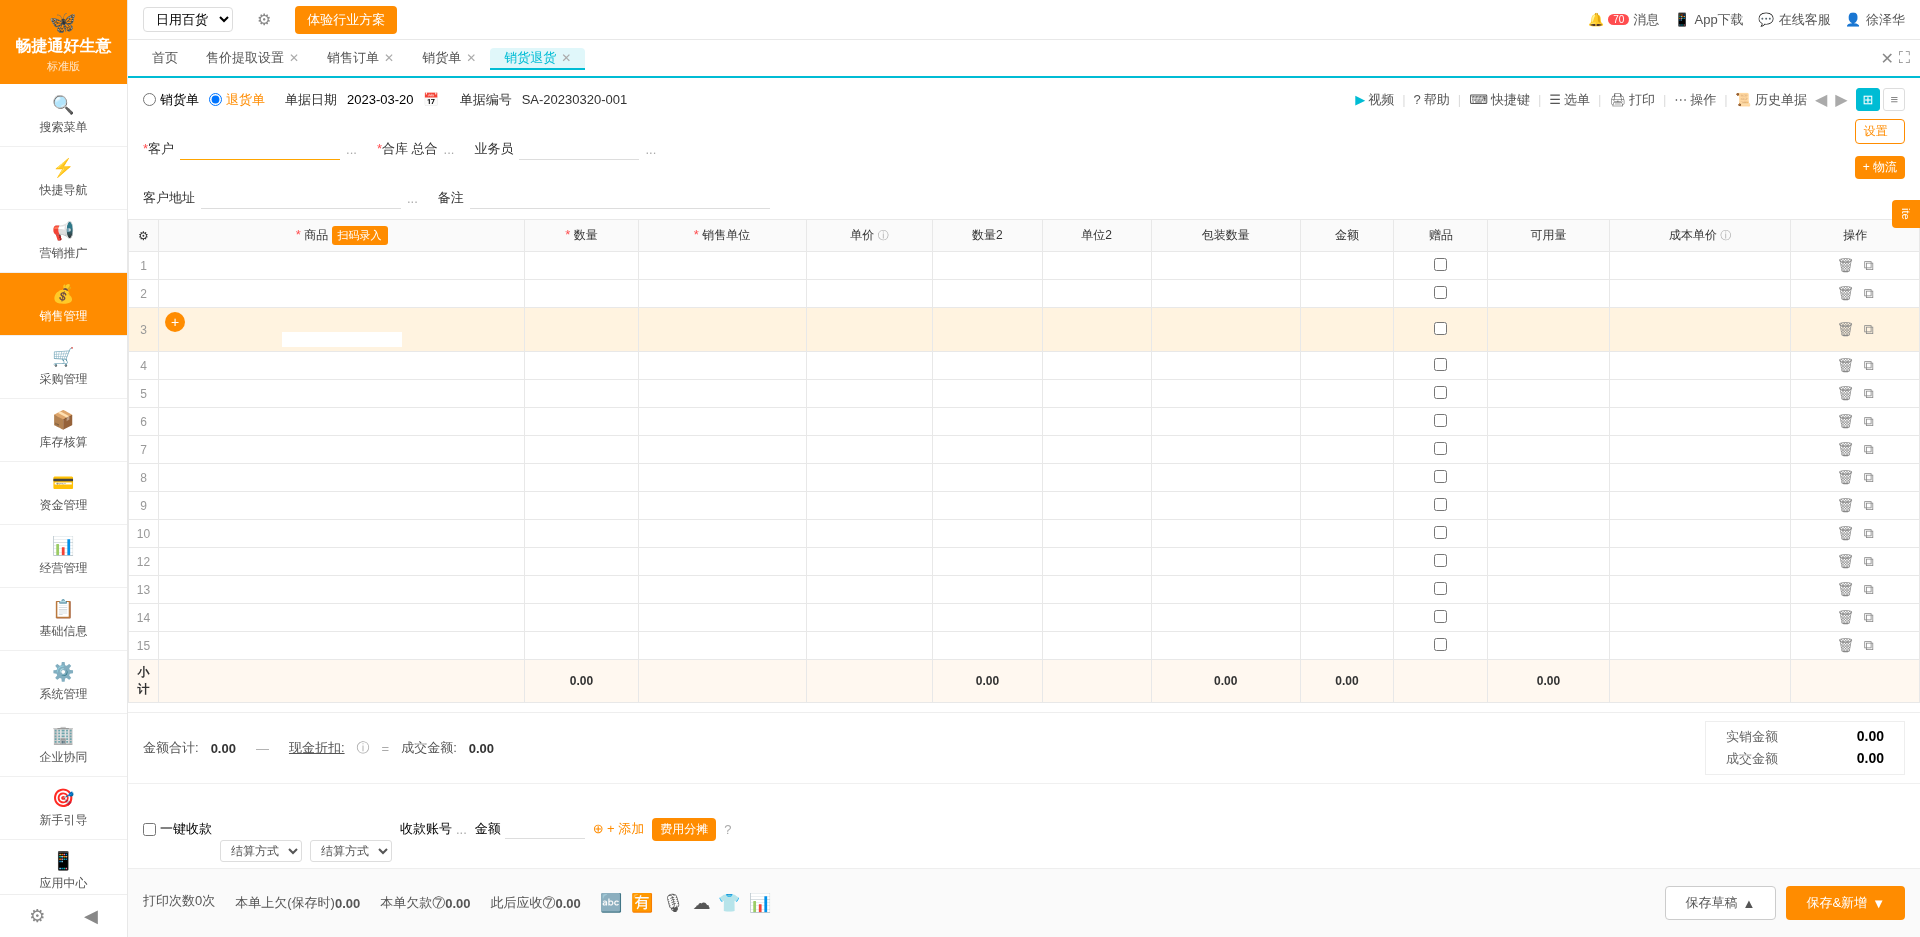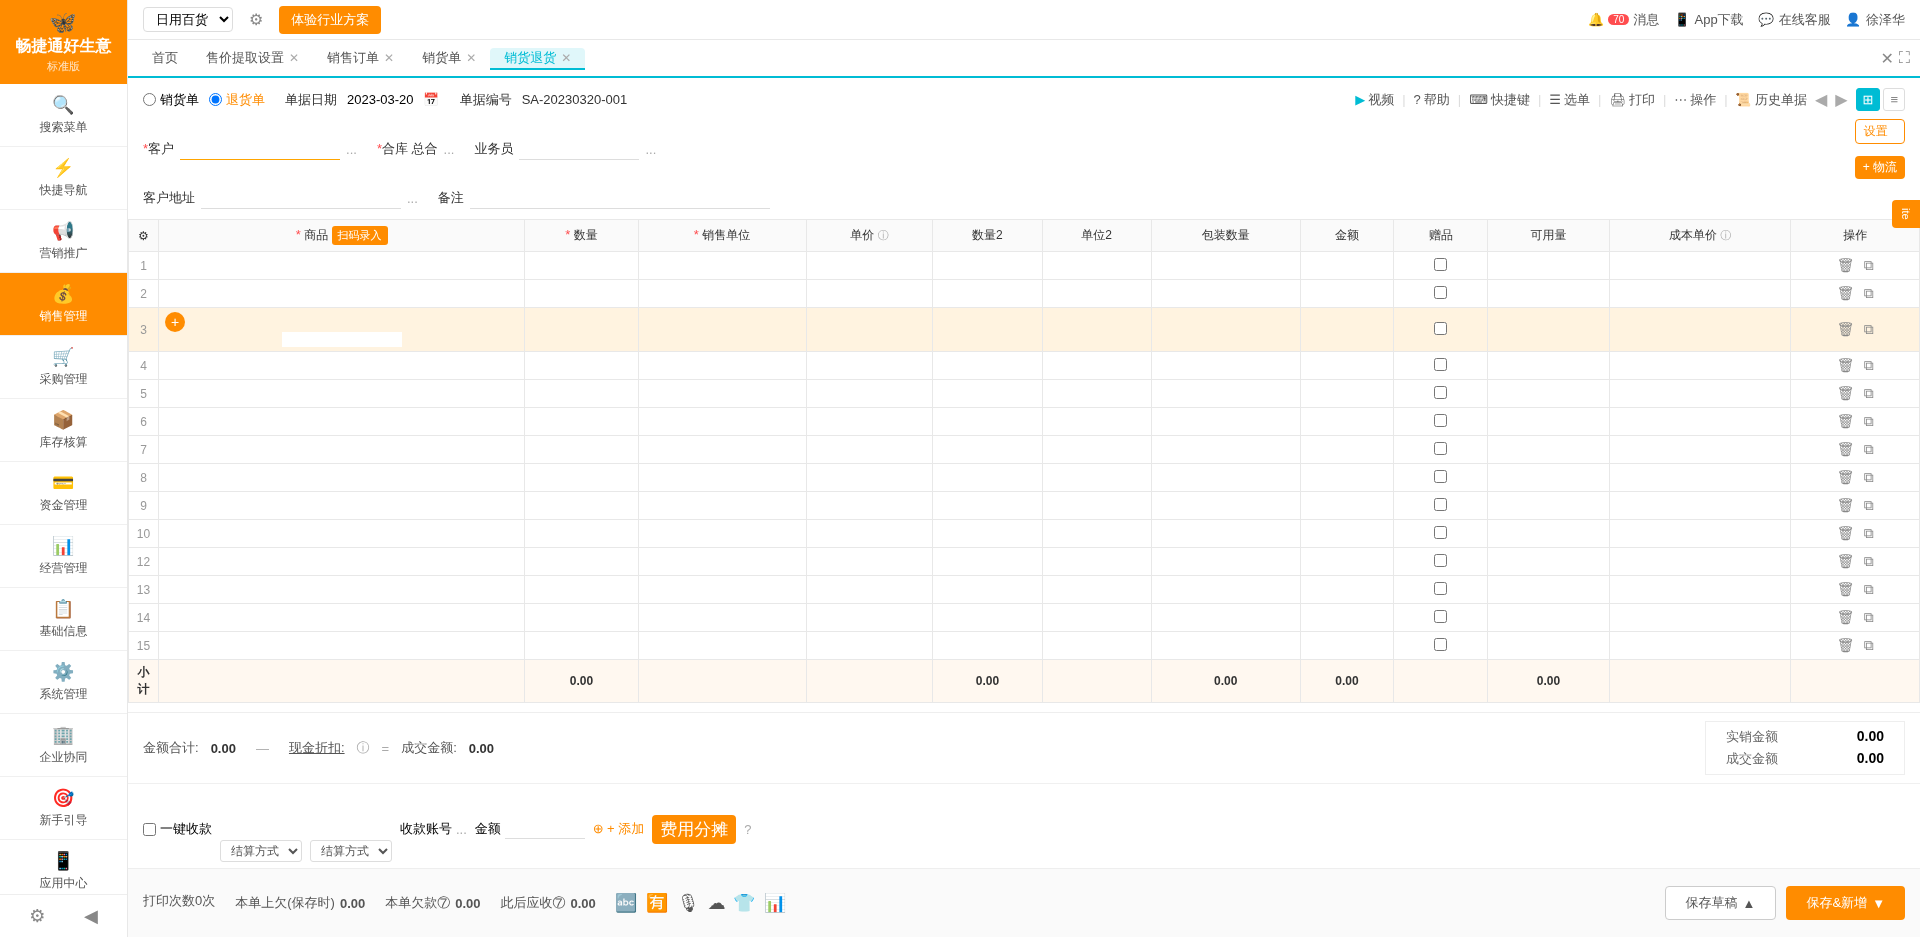--- a/index.html
+++ b/index.html
@@ -16,21 +16,21 @@
     .sidebar-item .item-icon { font-size: 18px; margin-bottom: 3px; }
     .sidebar-item .item-label { font-size: 12px; }
     .sidebar-bottom { padding: 10px; display: flex; justify-content: space-around; border-top: 1px solid #eee; }
     .sidebar-bottom-btn { cursor: pointer; color: #888; font-size: 18px; }
 
     
     .main { flex: 1; display: flex; flex-direction: column; overflow: hidden; }
 
     
     .topbar { background: #fff; height: 40px; display: flex; align-items: center; justify-content: space-between; padding: 0 15px; border-bottom: 1px solid #e8e8e8; }
-    .topbar-left { display: flex; align-items: center; gap: 16px; }
+    .topbar-left { display: flex; align-items: center; gap: 24px; }
     .topbar-select { border: 1px solid #ddd; border-radius: 4px; padding: 3px 8px; background: #fff; font-size: 13px; }
     .topbar-gear { color: #888; cursor: pointer; font-size: 16px; }
     .topbar-btn { background: #ff8c00; color: #fff; border: none; border-radius: 4px; padding: 5px 12px; cursor: pointer; font-size: 13px; }
     .topbar-right { display: flex; align-items: center; gap: 15px; color: #555; }
     .topbar-right-item { display: flex; align-items: center; gap: 4px; cursor: pointer; }
     .notification-badge { background: #ff4d4f; color: #fff; border-radius: 10px; padding: 0 5px; font-size: 10px; }
 
     
     .tabbar { background: #fff; display: flex; align-items: center; border-bottom: 2px solid #00bcd4; padding: 0 10px; height: 38px; }
     .tab { padding: 1px 14px; cursor: pointer; color: #555; border-bottom: 2px solid transparent; margin-bottom: -2px; display: flex; align-items: center; gap: 5px; white-space: nowrap; }
@@ -60,32 +60,32 @@
     .scan-btn { background: #ff8c00; color: #fff; border: none; border-radius: 3px; padding: 2px 6px; font-size: 11px; cursor: pointer; }
     .checkbox-cell input[type=checkbox] { cursor: pointer; }
     .add-row-btn { background: #ff8c00; color: #fff; border: none; border-radius: 50%; width: 20px; height: 20px; font-size: 14px; cursor: pointer; display: flex; align-items: center; justify-content: center; }
     .op-btn { background: none; border: none; cursor: pointer; color: #888; font-size: 14px; padding: 1px 3px; }
     .footer-row td { background: #fff8f0; font-weight: bold; }
     .required-mark { color: #ff4d4f; }
 
     
     .footer-bar { background: #fafafa; border-top: 1px solid #eee; padding: 17px 15px; display: flex; align-items: center; justify-content: space-between; }
     .footer-info { display: flex; gap: 20px; color: #555; }
-    .footer-info-item { display: flex; align-items: center; gap: 5px; }
+    .footer-info-item { display: flex; align-items: center; }
     .footer-btns { display: flex; gap: 10px; }
     .btn-draft { background: #fff; border: 1px solid #ccc; color: #555; border-radius: 4px; padding: 7px 20px; cursor: pointer; font-size: 13px; display: flex; align-items: center; gap: 5px; }
     .btn-save { background: #ff8c00; border: none; color: #fff; border-radius: 4px; padding: 7px 20px; cursor: pointer; font-size: 13px; display: flex; align-items: center; gap: 5px; }
 
     
     .payment-row { display: flex; align-items: center; gap: 8px; flex-wrap: wrap; margin-top: 6px; }
     .payment-check { display: flex; align-items: center; gap: 4px; }
     .payment-select { border: 1px solid #ddd; border-radius: 3px; padding: 2px 6px; font-size: 12px; color: #555; background: #fff; margin-top: 44px; }
     .payment-field { display: flex; align-items: center; gap: 4px; }
     .payment-input { border: none; border-bottom: 1px solid #ddd; width: 80px; padding: 2px 4px; font-size: 12px; outline: none; }
-    .fee-split-btn { background: #ff8c00; color: #fff; border: none; border-radius: 4px; padding: 3px 8px; font-size: 17px; cursor: pointer; }
+    .fee-split-btn { background: #ff8c00; color: #fff; border: none; border-radius: 4px; padding: 3px 8px; font-size: 12px; cursor: pointer; }
     .add-payment-btn { background: none; border: none; color: #ff8c00; cursor: pointer; font-size: 12px; }
     .help-icon { color: #aaa; cursor: pointer; font-size: 13px; }
 
     
     .right-float { position: fixed; right: 0; top: 200px; display: flex; flex-direction: column; gap: 5px; z-index: 100; }
     .right-float-btn { width: 28px; background: #ff8c00; color: #fff; border: none; padding: 8px 4px; cursor: pointer; font-size: 11px; writing-mode: vertical-rl; text-orientation: mixed; border-radius: 4px 0 0 4px; }
 
     
     .content-body { flex: 1; display: flex; flex-direction: column; overflow: hidden; background: #f5f5f5; }
 

